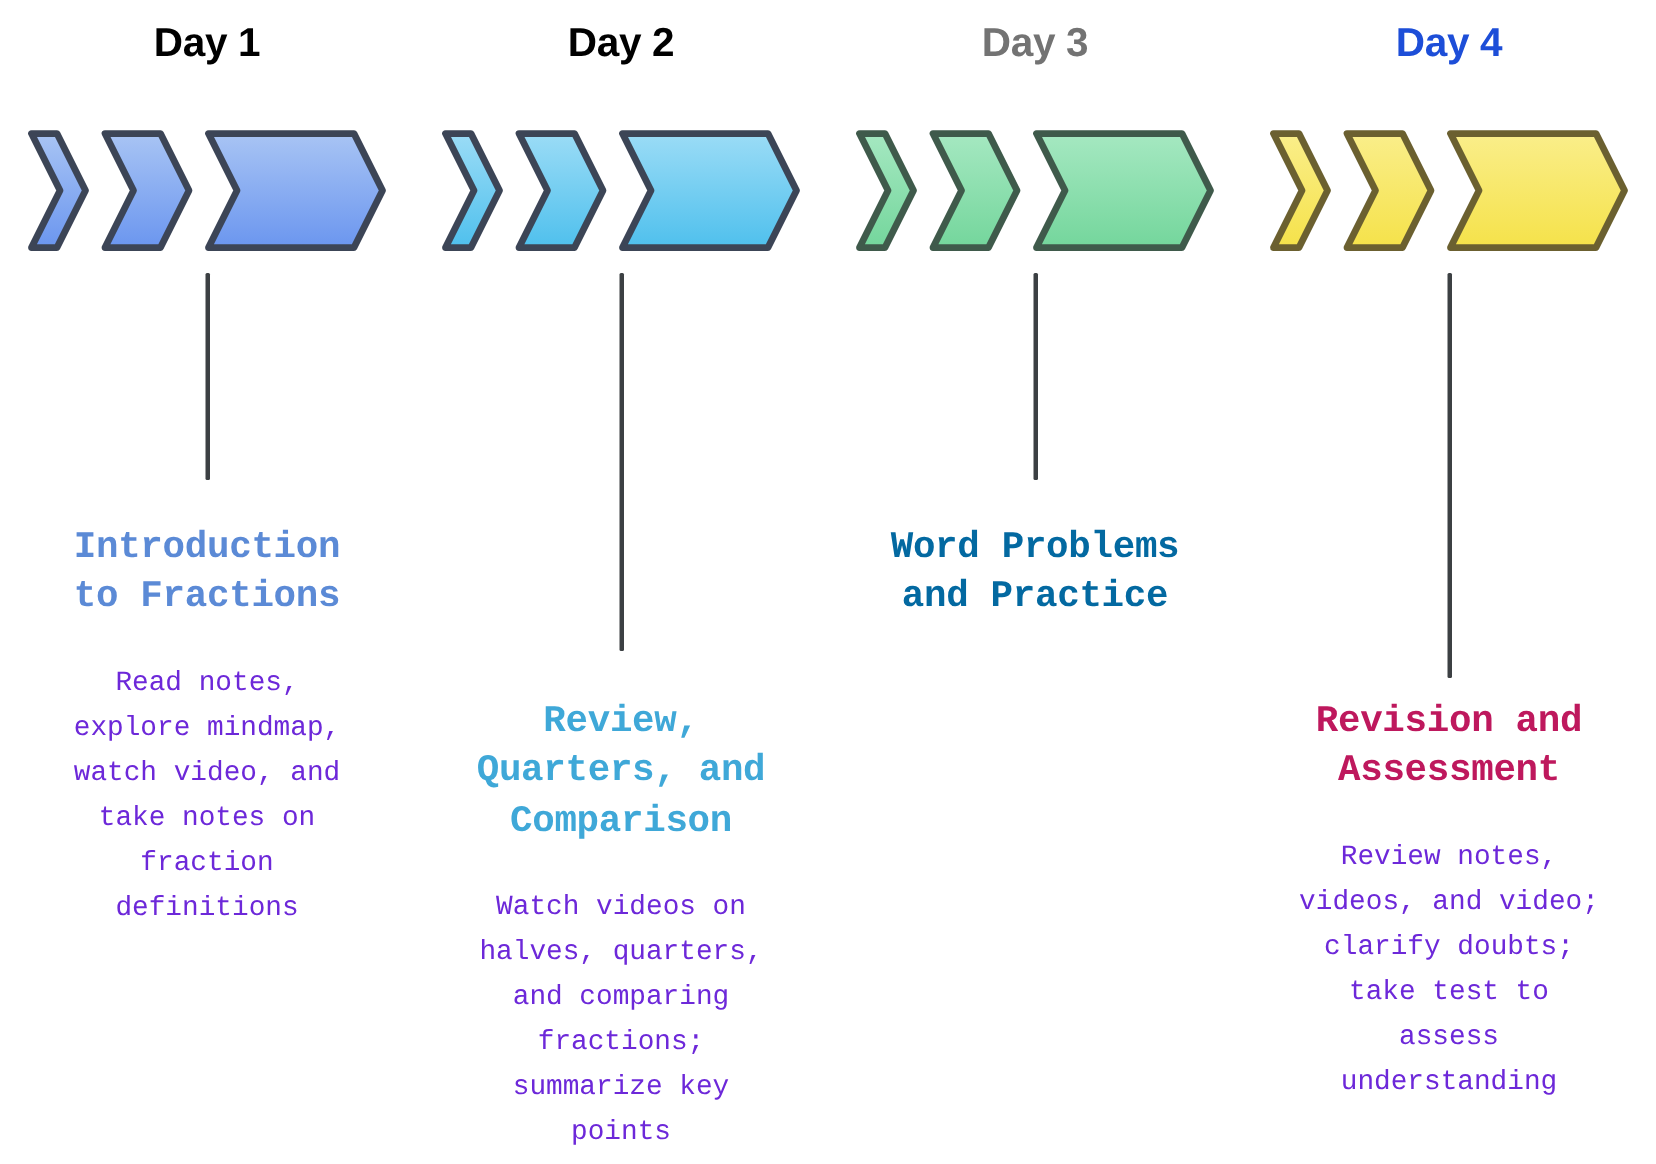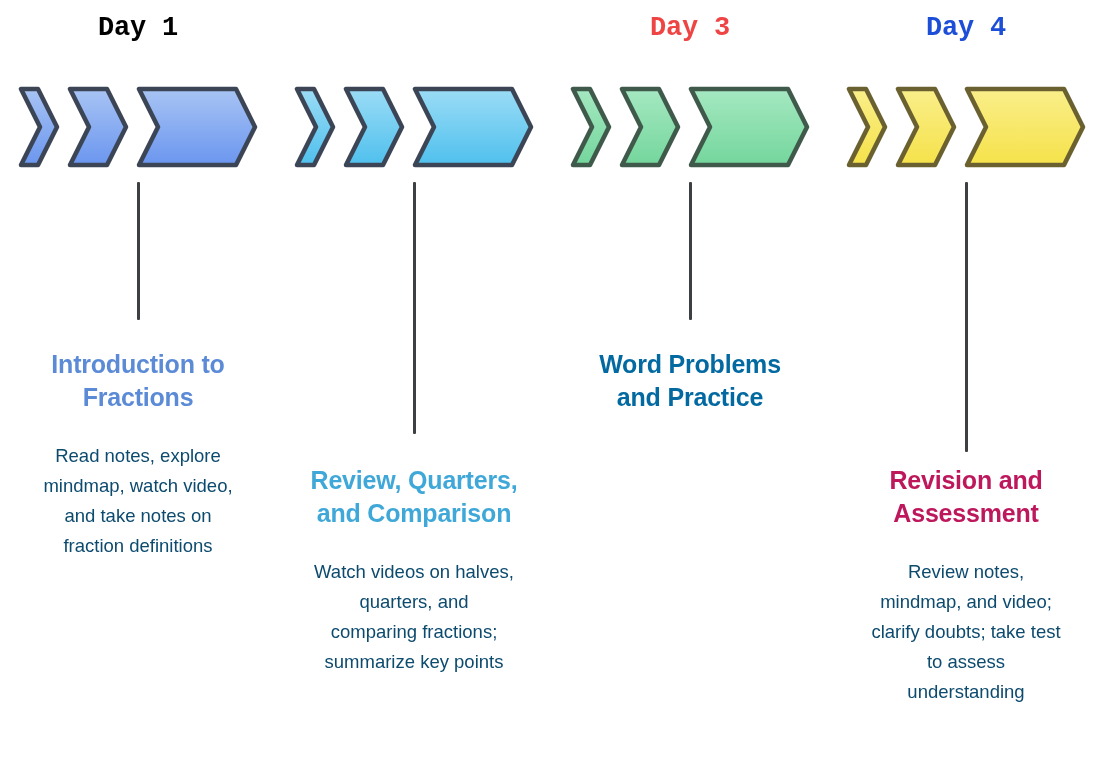--- a/index.html
+++ b/index.html
@@ -39,21 +39,20 @@
   .day-title {
     position: absolute;
     top: 14px;
     left: 0;
     width: 276px;
     text-align: center;
     font-size: 27px;
     font-weight: bold;
     letter-spacing: -0.2px;
     line-height: 1.1;
-    font-family: Liberation Mono, monospace;
   }
 
   
   .chev-group {
     position: absolute;
     top: 86px;
     left: 0;
     width: 276px;
     height: 82px;
   }
@@ -81,33 +80,34 @@
   }
 
   
   .text-block {
     position: absolute;
     left: 0;
     width: 276px;
     box-sizing: border-box;
     padding: 0 32px;
     text-align: center;
+    font-family: Liberation Mono, monospace;
   }
   .block-heading {
     font-size: 25px;
     font-weight: bold;
     line-height: 1.33;
     letter-spacing: -0.2px;
     margin: 0 0 26px 0;
   }
   .block-desc {
     font-size: 18.5px;
     font-weight: normal;
     line-height: 1.63;
-    color: #0c4a6e;
+    color: #6d28d9;
     margin: 0;
     padding: 0 6px;
   }
 </style>
 </head>
 <body>
 
 <div id="board">
 
   <div class="column col-day1">
@@ -147,20 +147,21 @@
 
     <div class="connector" style="top:182px; height:138px;"></div>
 
     <div class="text-block" style="top:348px;">
       <div class="block-heading" style="color:#5b8ad6;">Introduction to Fractions</div>
       <div class="block-desc">Read notes, explore mindmap, watch video, and take notes on fraction definitions</div>
     </div>
   </div>
 
   <div class="column col-day2">
+    <div class="day-title">Day 2</div>
 
     <div class="chev-group">
       <div class="chev-inner">
         <svg class="chev" width="42" height="82" viewBox="0 0 42 82">
           <defs>
             <linearGradient id="g4" x1="0" y1="0" x2="0" y2="1">
               <stop offset="0%" stop-color="#9bdcf6"></stop>
                 <stop offset="100%" stop-color="#4fc0ed"></stop>
             </linearGradient>
           </defs>
@@ -189,21 +190,21 @@
 
     <div class="connector" style="top:182px; height:252px;"></div>
 
     <div class="text-block" style="top:464px;">
       <div class="block-heading" style="color:#3fa8d8;">Review, Quarters, and Comparison</div>
       <div class="block-desc">Watch videos on halves, quarters, and comparing fractions; summarize key points</div>
     </div>
   </div>
 
   <div class="column col-day3">
-    <div class="day-title" style="color:#ef4444;">Day 3</div>
+    <div class="day-title" style="color:#737373;">Day 3</div>
 
     <div class="chev-group">
       <div class="chev-inner">
         <svg class="chev" width="42" height="82" viewBox="0 0 42 82">
           <defs>
             <linearGradient id="g7" x1="0" y1="0" x2="0" y2="1">
               <stop offset="0%" stop-color="#a5e8c1"></stop>
                 <stop offset="100%" stop-color="#74d69c"></stop>
             </linearGradient>
           </defs>
@@ -269,17 +270,17 @@
           </defs>
           <path d="M3 3 H100 L119 41 L100 79 H3 L22 41 Z" fill="url(#g12)" stroke="#6b6030" stroke-width="4.5" stroke-linejoin="round"></path>
         </svg>
       </div>
     </div>
 
     <div class="connector" style="top:182px; height:270px;"></div>
 
     <div class="text-block" style="top:464px;">
       <div class="block-heading" style="color:#be185d;">Revision and Assessment</div>
-      <div class="block-desc">Review notes, mindmap, and video; clarify doubts; take test to assess understanding</div>
+      <div class="block-desc">Review notes, videos, and video; clarify doubts; take test to assess understanding</div>
     </div>
   </div>
 
 </div>
 
 </body></html>

